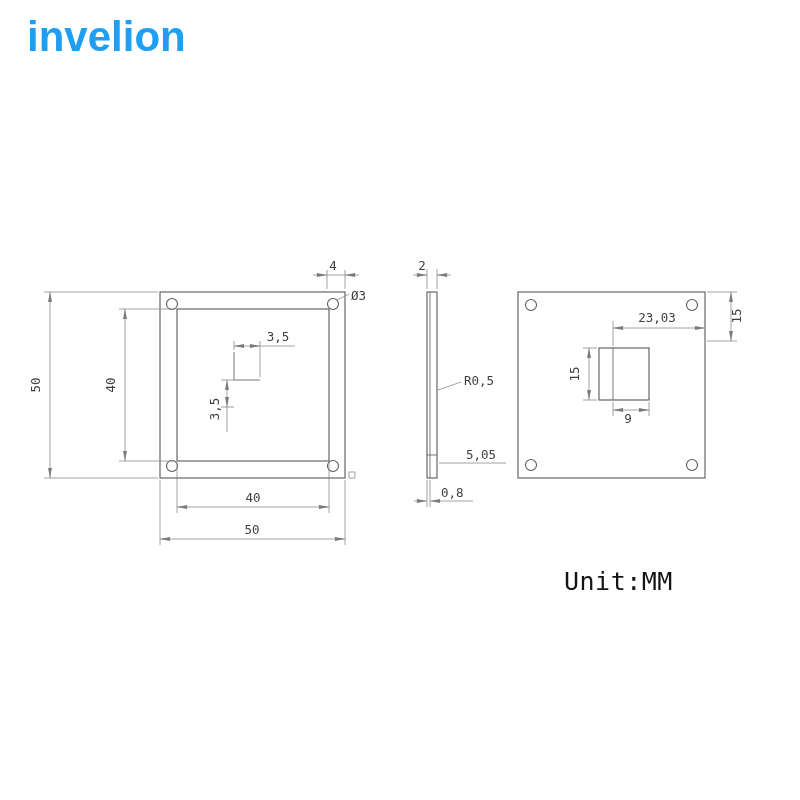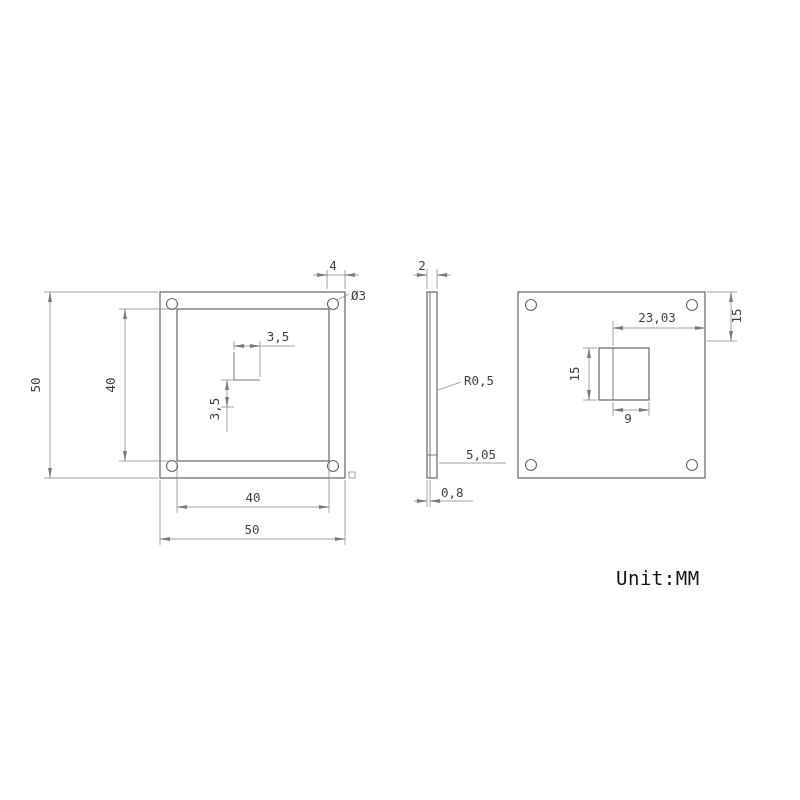--- a/index.html
+++ b/index.html
@@ -1,33 +1,34 @@
 <!DOCTYPE html>
 <html style="--brand-color: #1e9ff2;"><head>
 <meta charset="utf-8">
 <style>
   html,body{margin:0;padding:0;background:#fff;}
   .page{position:relative;width:800px;height:800px;background:#ffffff;overflow:hidden;
         font-family:"Liberation Sans",sans-serif;}
   .logo{position:absolute;left:27px;top:16px;font-family:"Liberation Sans",sans-serif;
         font-weight:700;font-size:42px;line-height:1;color:var(--brand-color,#1e9ff2);}
-  .unit{position:absolute;left:616px;top:567px;font-family:"DejaVu Sans Mono",monospace;
-        font-size:19px;color:#141414;letter-spacing:.5px;}
+  .unit{position:absolute;left:564px;top:567px;font-family:"DejaVu Sans Mono",monospace;
+        font-size:25px;color:#141414;letter-spacing:.5px;}
   svg.drawing{position:absolute;left:0;top:0;}
   .part{stroke:#585858;stroke-width:1.1;fill:none;}
   .thin{stroke:#6a6a6a;stroke-width:.9;fill:none;}
   .dim line{stroke:#8a8a8a;stroke-width:.8;}
   .mark{stroke:#8a8a8a;stroke-width:.8;fill:none;}
   svg text{fill:#3f3f3f;stroke:none;font-family:"DejaVu Sans Mono",monospace;font-size:12.5px;}
 </style>
 </head>
 <body>
 
 <div class="page">
 
+  <div class="logo">invelion</div>
 
   <svg class="drawing" width="800" height="800" viewBox="0 0 800 800">
     <defs>
       <marker id="aE" viewBox="0 0 12 6" refX="11.5" refY="3" markerWidth="11" markerHeight="6" markerUnits="userSpaceOnUse" orient="auto">
         <path d="M11.5,3 L0.5,0.9 L0.5,5.1 Z" fill="#7a7a7a"></path>
       </marker>
       <marker id="aS" viewBox="0 0 12 6" refX="0.5" refY="3" markerWidth="11" markerHeight="6" markerUnits="userSpaceOnUse" orient="auto">
         <path d="M0.5,3 L11.5,0.9 L11.5,5.1 Z" fill="#7a7a7a"></path>
       </marker>
     </defs>

